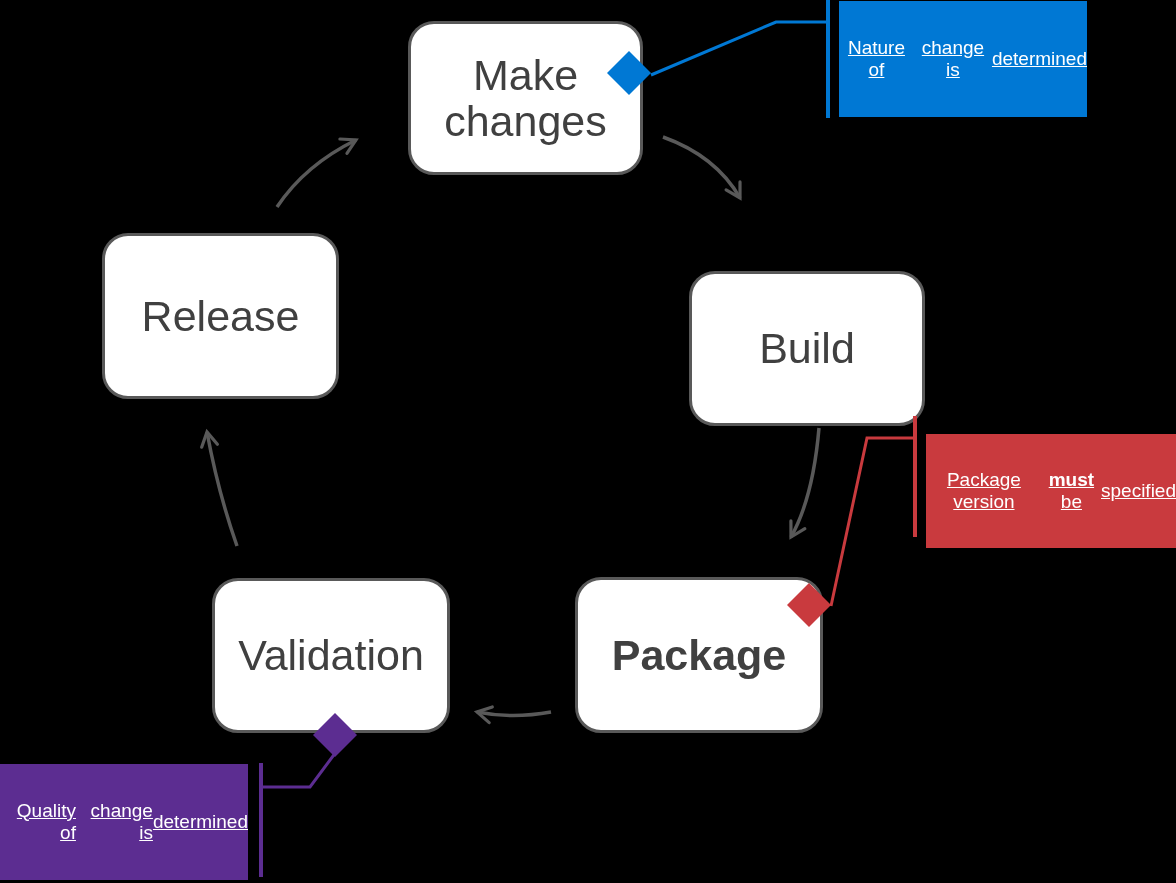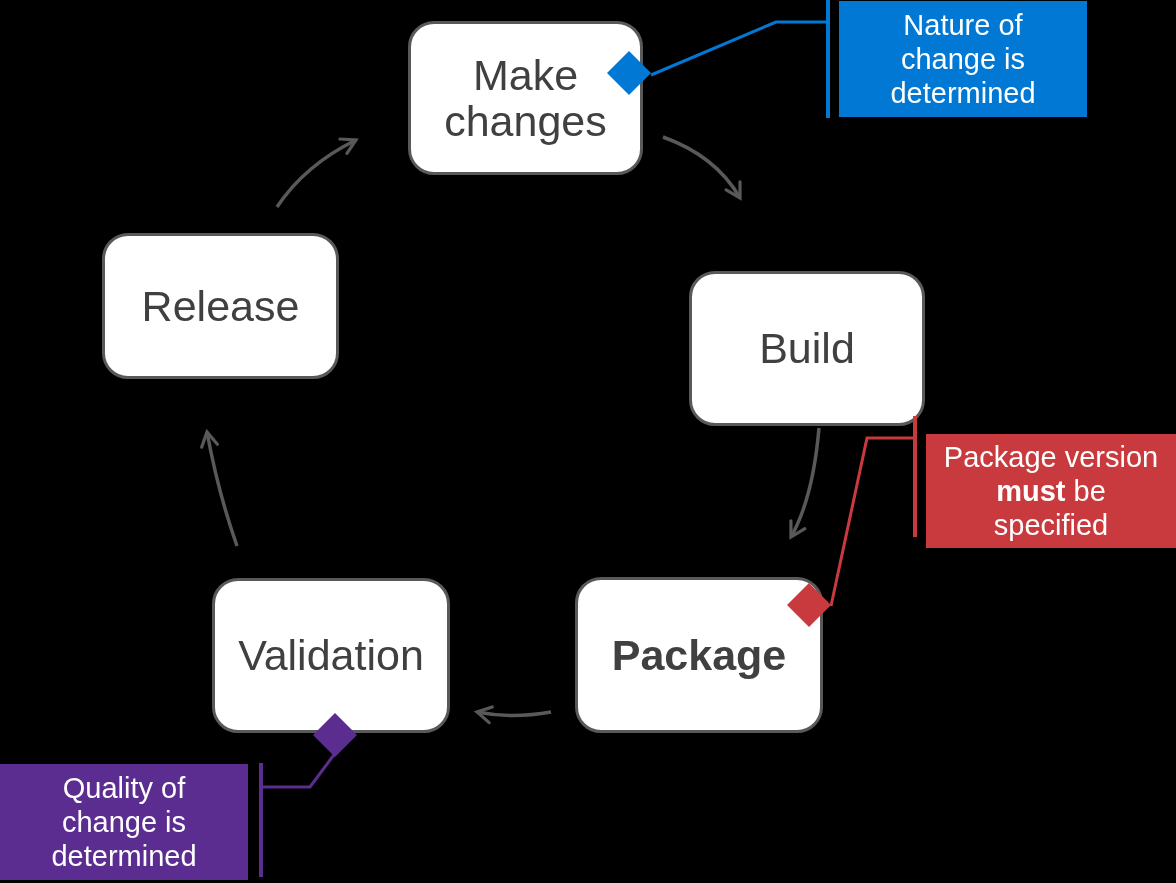--- a/index.html
+++ b/index.html
@@ -19,26 +19,27 @@
     display:flex;align-items:center;justify-content:center;
     text-align:center;
     color:#404040;
     font-size:43px;
     line-height:1.08;
     padding:0 10px;
   }
   .callout{
     position:absolute;
     box-sizing:border-box;
-    display:flex;flex-direction:column;
+    display:flex;flex-direction:row;
     align-items:center;justify-content:center;
     color:#ffffff;
-    font-size:29px;
+    font-size:19px;
     line-height:1.18;
     text-align:center;
+    text-decoration:underline;
   }
   .callout-blue{background:#0078D4;}
   .callout-red{background:#C93A3E;}
   .callout-purple{background:#5C2D91;text-align:right;}
   .callout b{font-weight:bold;}
   svg.overlay{
     position:absolute;left:0;top:0;
     pointer-events:none;
   }
 </style>
@@ -56,21 +57,21 @@
   </div>
 
   <div class="node" style="left:575px;top:577px;width:248px;height:156px;font-weight:bold;">
     <span>Package</span>
   </div>
 
   <div class="node" style="left:212px;top:578px;width:238px;height:155px;">
     <span>Validation</span>
   </div>
 
-  <div class="node" style="left:102px;top:233px;width:237px;height:146px;">
+  <div class="node" style="left:102px;top:233px;width:237px;height:166px;">
     <span>Release</span>
   </div>
 
   <div class="callout callout-blue" style="left:839px;top:1px;width:248px;height:116px;">
     <div>Nature of</div>
     <div>change is</div>
     <div>determined</div>
   </div>
 
   <div class="callout callout-red" style="left:926px;top:417px;width:250px;height:114px;margin-top:17px;">

